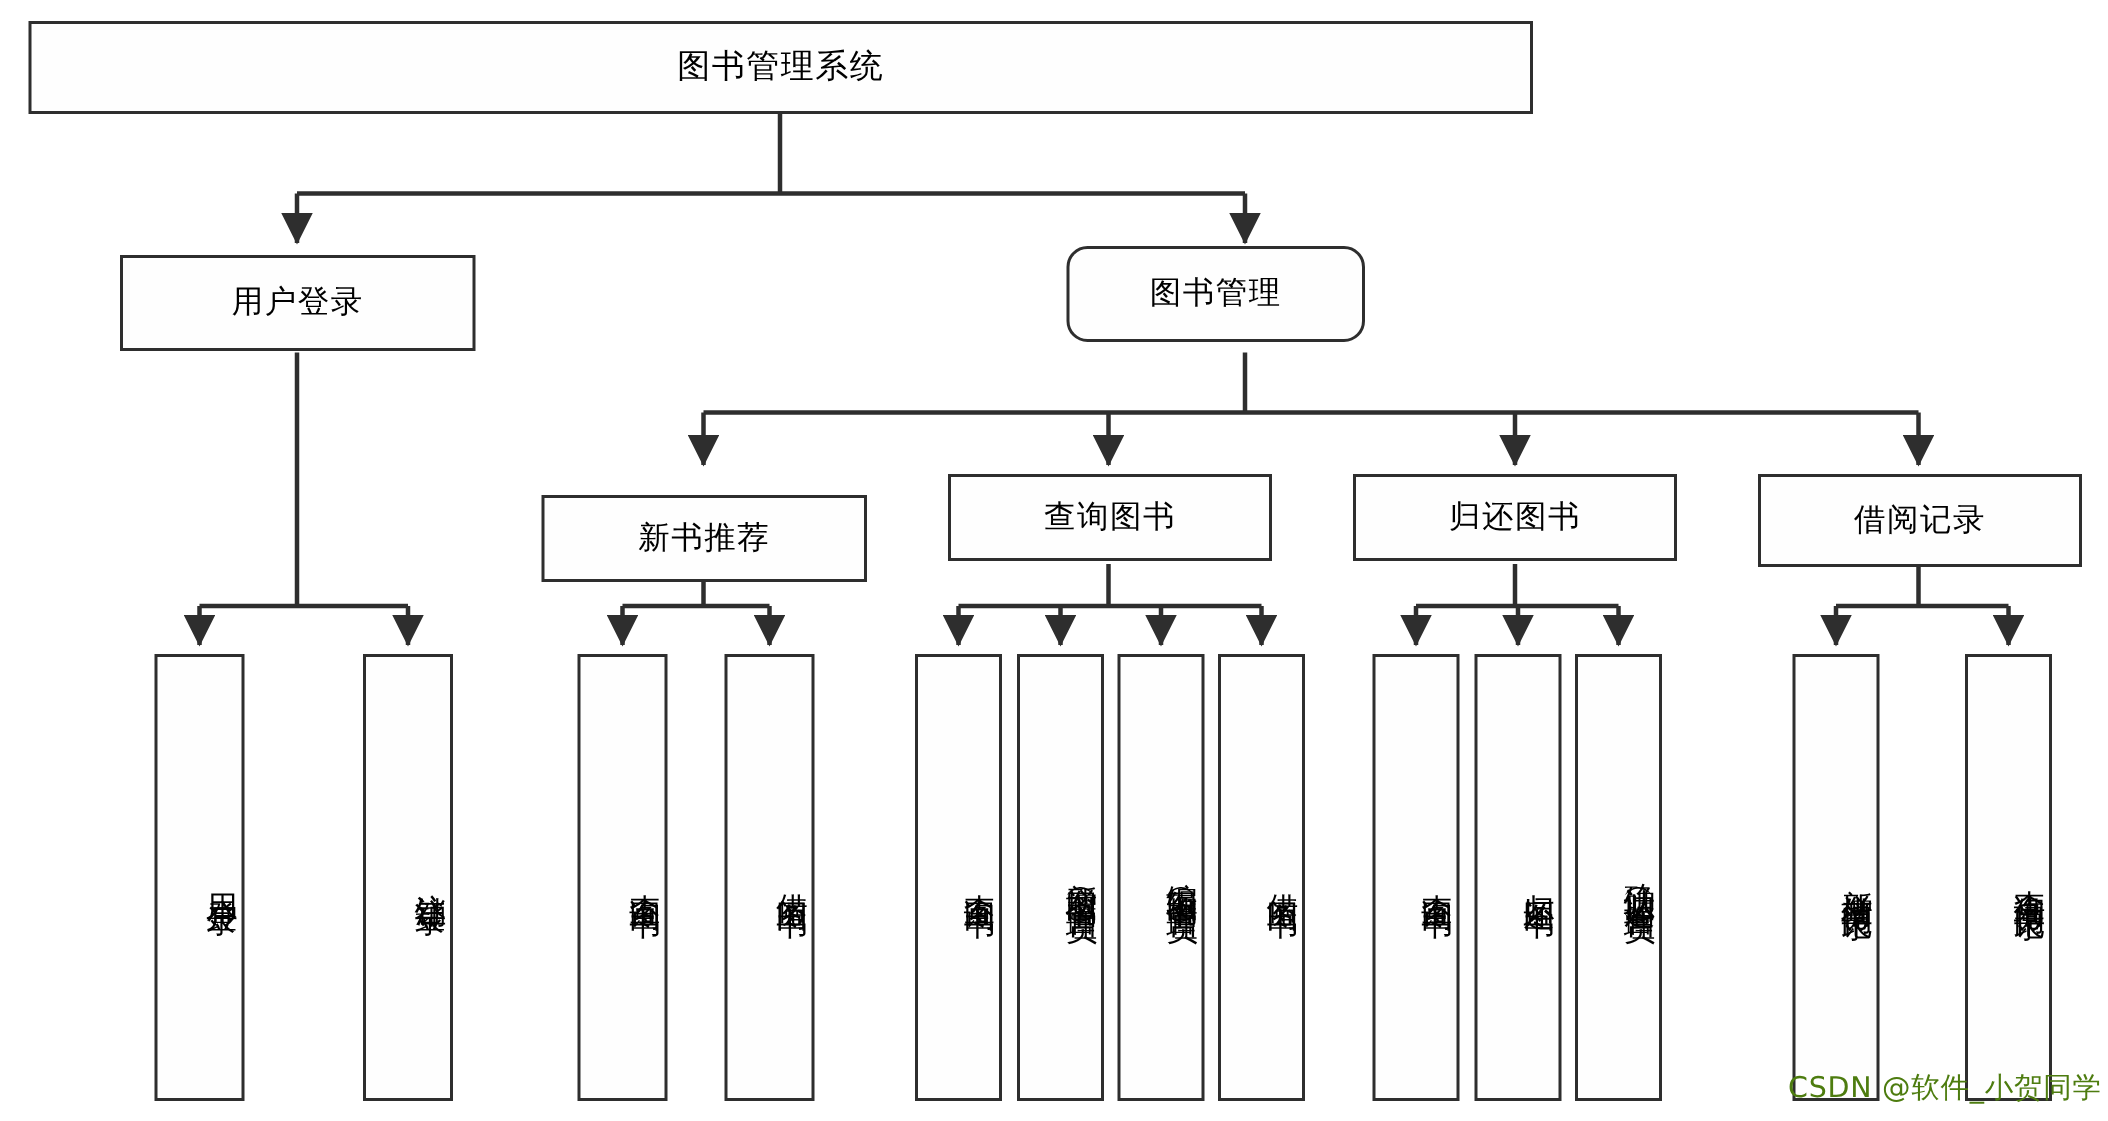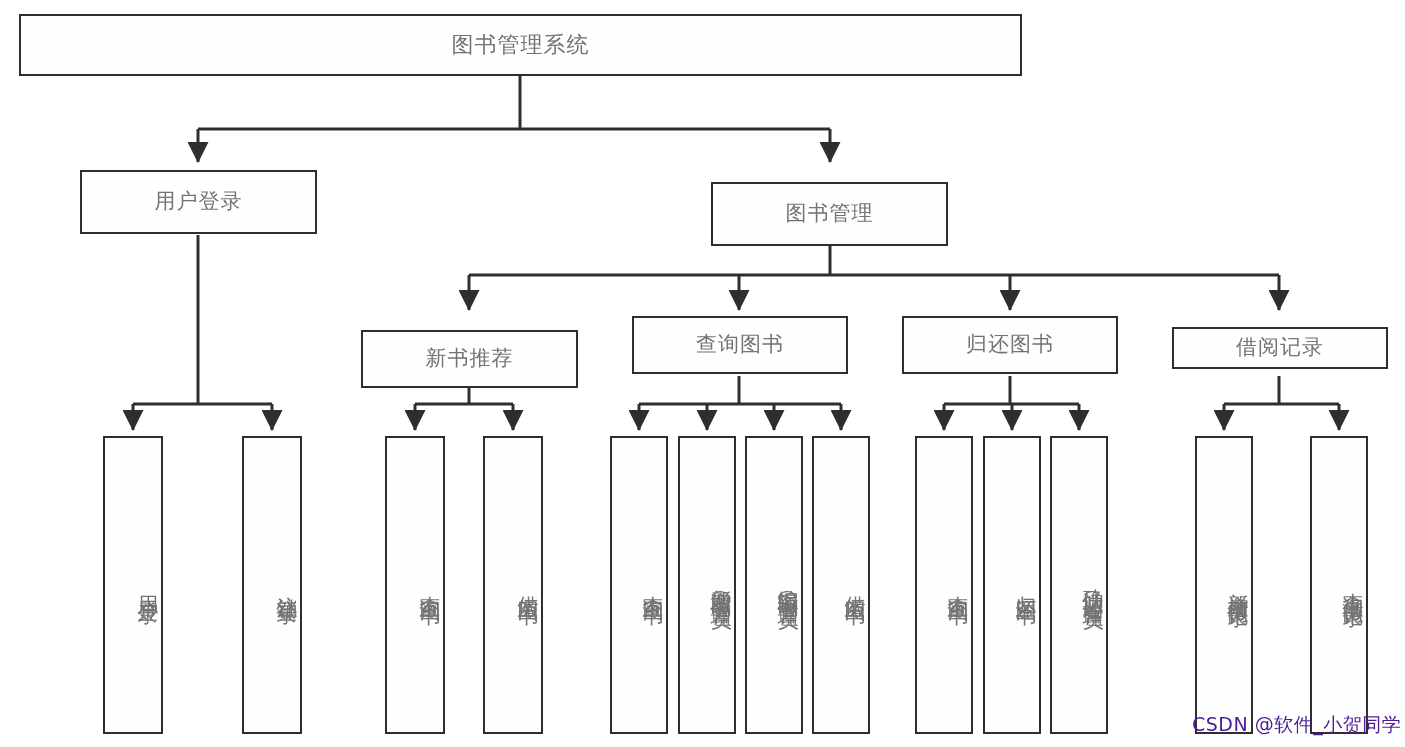--- a/index.html
+++ b/index.html
@@ -26,21 +26,21 @@
     pointer-events: none;
   }
   .node {
     position: absolute;
     box-sizing: border-box;
     background: #fefefe;
     border: 2px solid #2e2e2e;
     display: flex;
     align-items: center;
     justify-content: center;
-    color: #737373;
+    color: #000000;
     text-align: center;
   }
   .node-h {
     font-size: 21px;
     line-height: 1.2;
     letter-spacing: 1px;
   }
   .node-v {
     writing-mode: vertical-rl;
     text-orientation: upright;
@@ -55,21 +55,21 @@
     writing-mode: vertical-rl;
     text-orientation: upright;
     display: block;
     max-height: 100%;
   }
   .root {
     font-size: 22px;
   }
   #watermark {
     position: absolute;
-    color: #4c1d95;
+    color: #4d7c0f;
     font-size: 19px;
     letter-spacing: 0.5px;
     white-space: nowrap;
     user-select: none;
   }
 </style>
 </head>
 <body>
 
 <div id="canvas">
@@ -124,34 +124,34 @@
     </g>
   </svg>
 
   <div class="node node-h root" style="left:19px; top:14px; width:1003px; height:62px;">
     <span>图书管理系统</span>
   </div>
 
   <div class="node node-h" style="left:80px; top:170px; width:237px; height:64px;">
     <span>用户登录</span>
   </div>
-  <div class="node node-h" style="left:711px; top:182px; width:237px; height:64px;">
+  <div class="node node-h" style="left:711px; top:164px; width:199px; height:64px;border-radius:14px;">
     <span>图书管理</span>
   </div>
 
   <div class="node node-h" style="left:361px; top:316px; width:217px; height:58px;margin-top:14px;">
     <span>新书推荐</span>
   </div>
   <div class="node node-h" style="left:632px; top:316px; width:216px; height:58px;">
     <span>查询图书</span>
   </div>
   <div class="node node-h" style="left:902px; top:316px; width:216px; height:58px;">
     <span>归还图书</span>
   </div>
-  <div class="node node-h" style="left:1172px; top:327px; width:216px; height:42px;align-items:center;">
+  <div class="node node-h" style="left:1172px; top:316px; width:216px; height:62px;align-items:center;">
     <span>借阅记录</span>
   </div>
 
   <div class="node node-v" style="left:103px; top:436px; width:60px; height:298px;">
     <span>用户登录</span>
   </div>
   <div class="node node-v" style="left:242px; top:436px; width:60px; height:298px;">
     <span>注销登录</span>
   </div>
 

